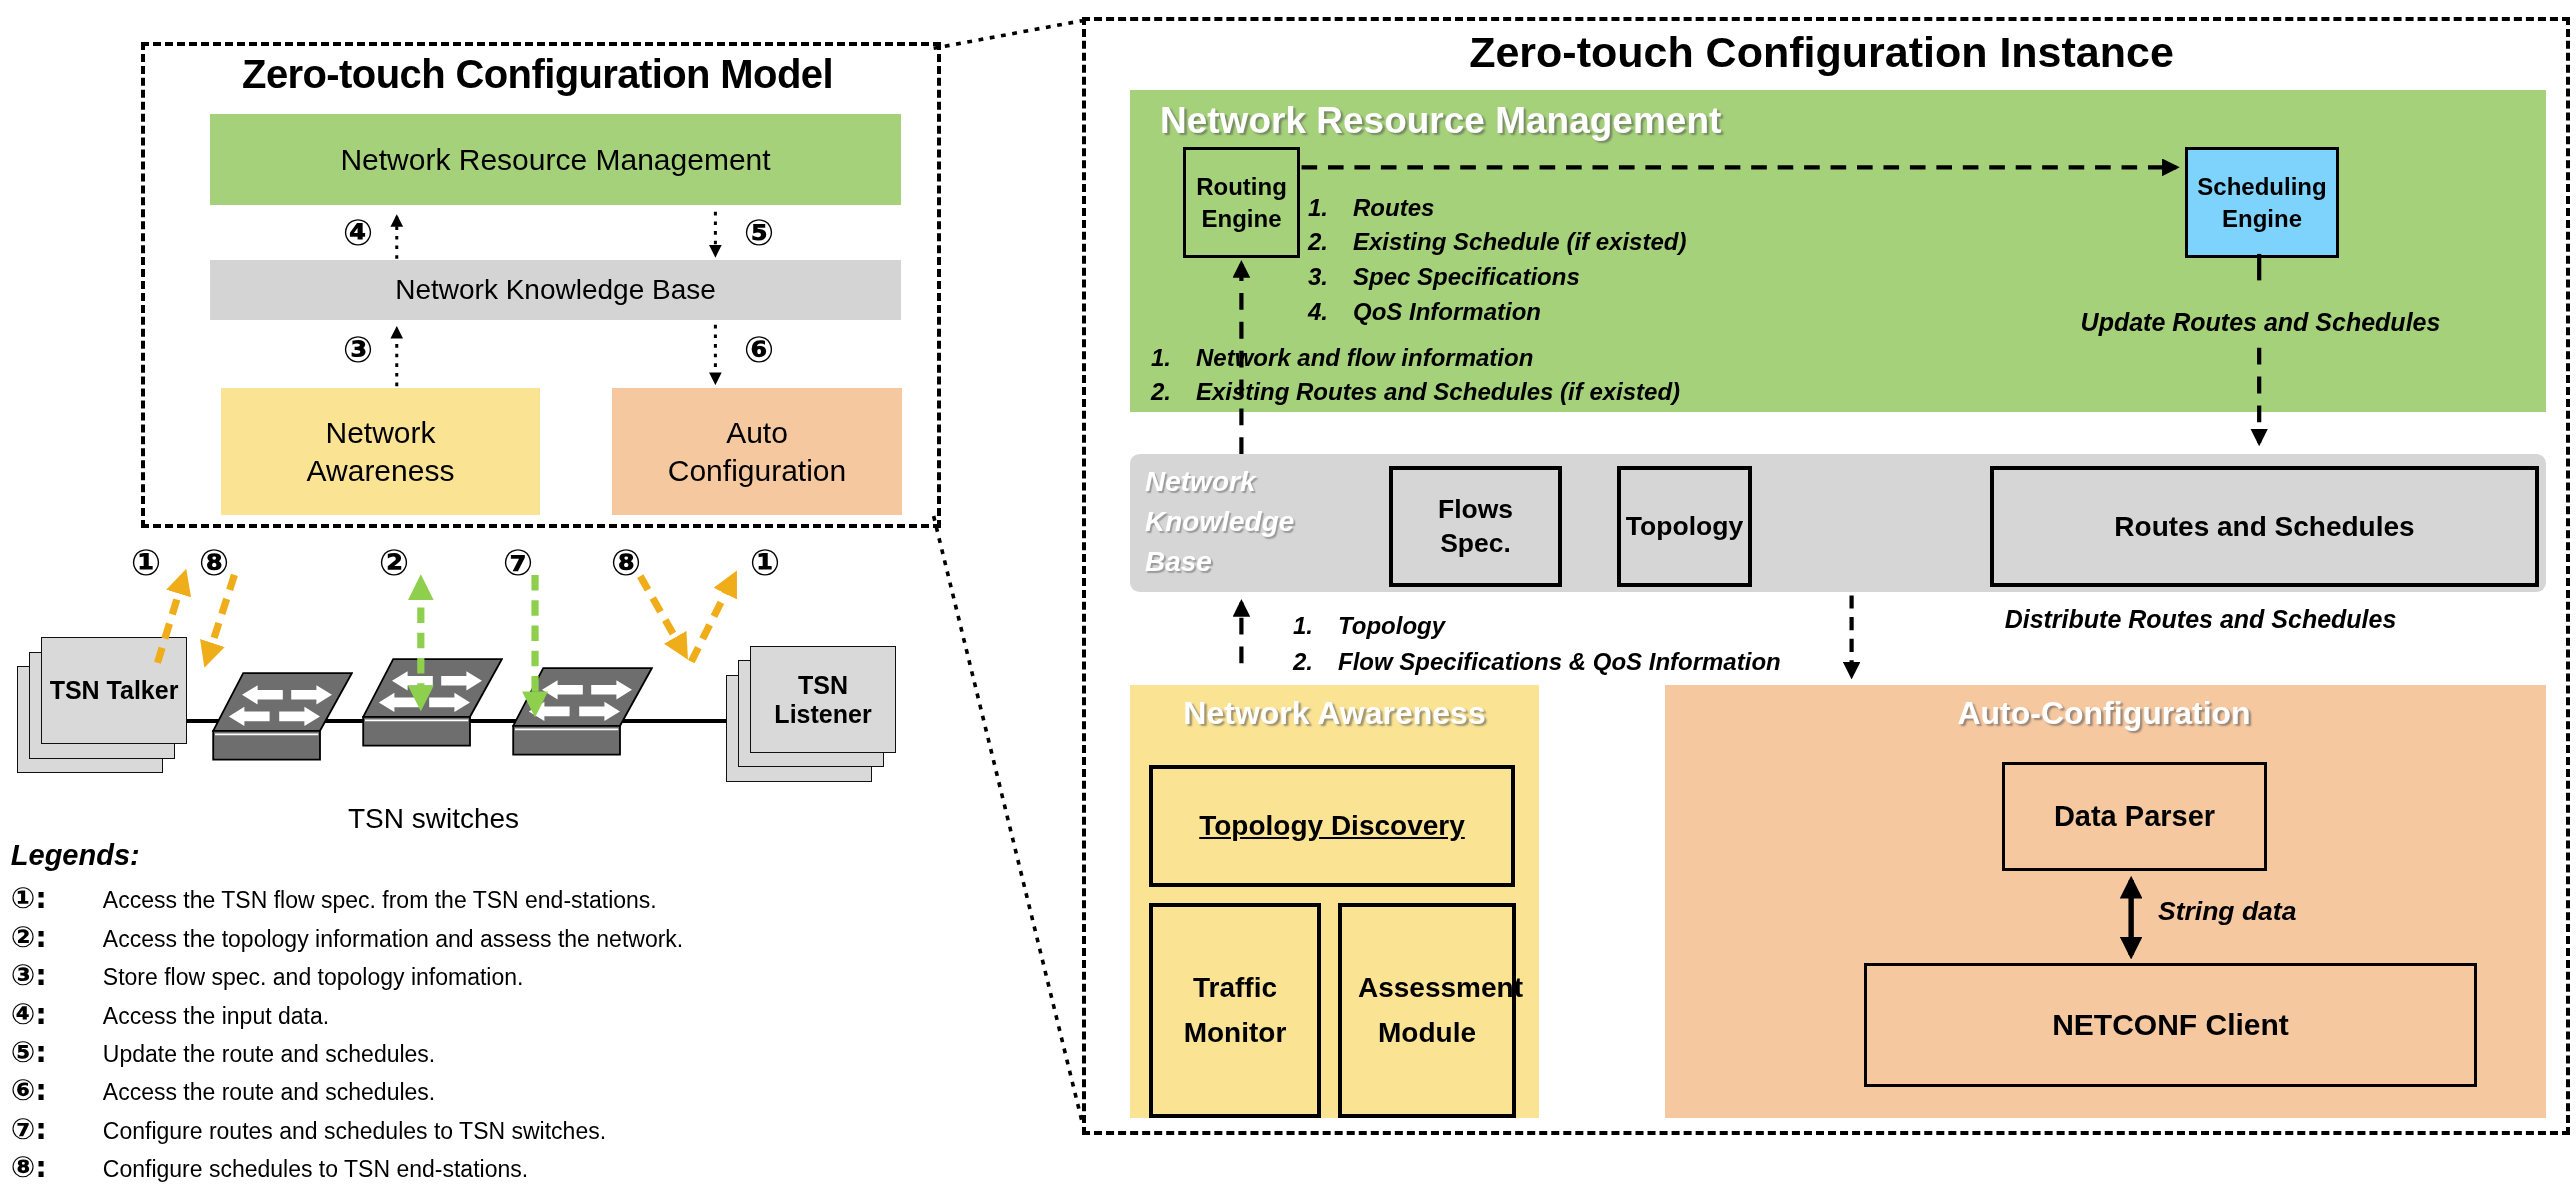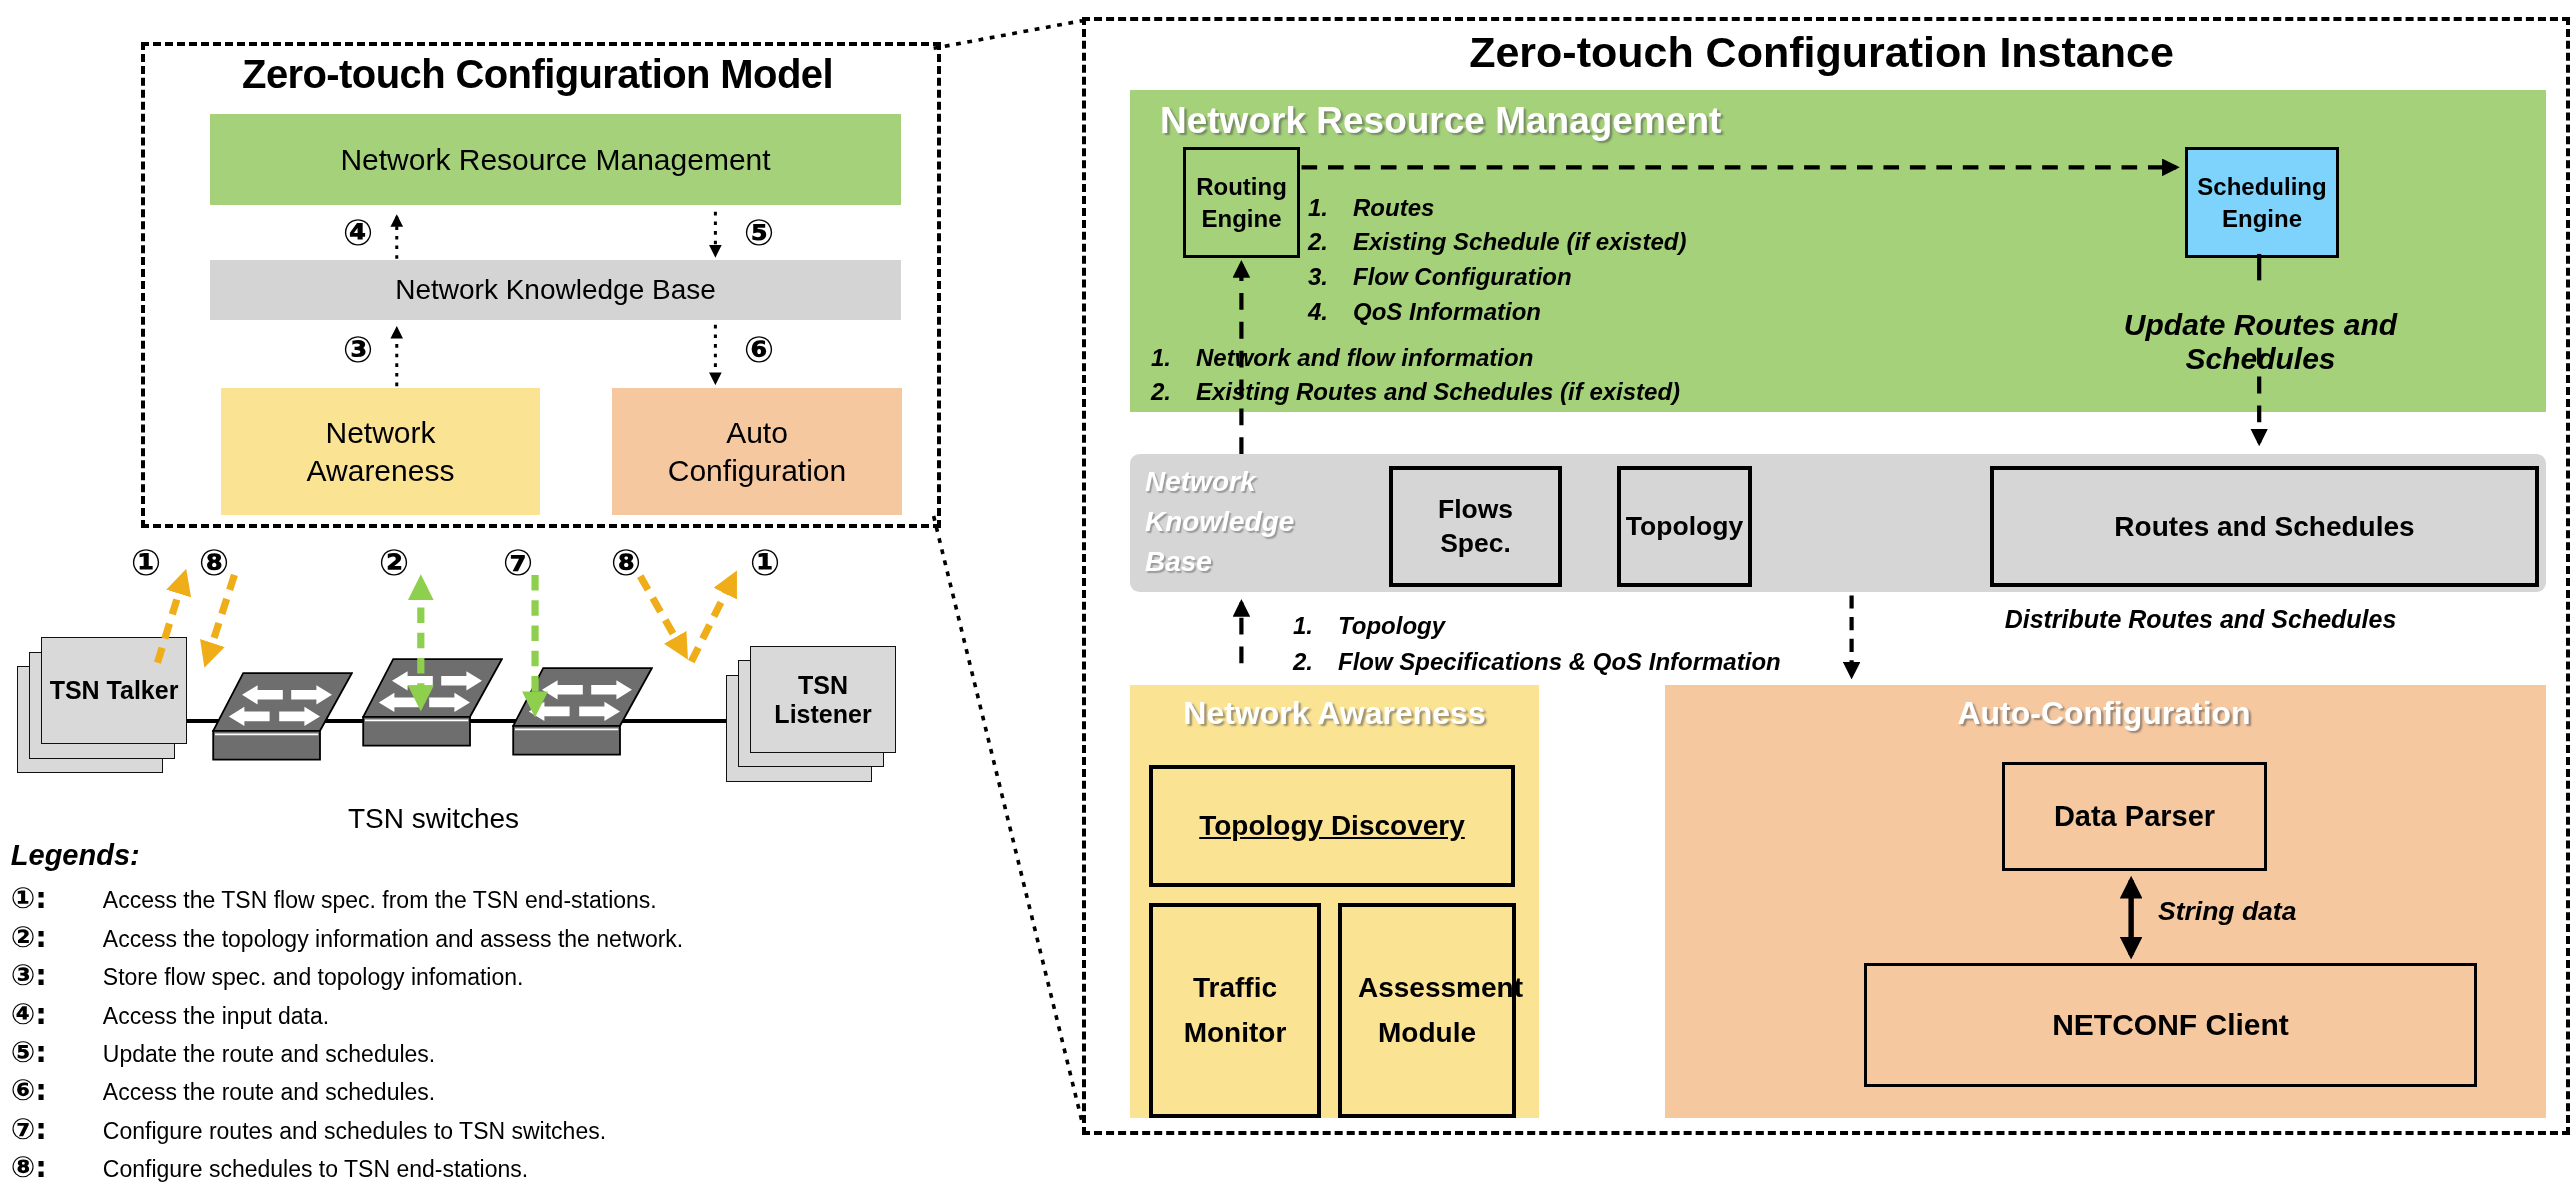--- a/index.html
+++ b/index.html
@@ -41,21 +41,21 @@
   #right-title{left:1112px;top:28px;width:1419px;font-size:43px;font-weight:bold;text-align:center;}
   .whead{color:#fff;font-weight:bold;text-shadow:2.4px 2.4px 1.8px rgba(80,80,80,0.55);}
   #r-nrm{left:1130px;top:90px;width:1416px;height:322px;background:#a5d17a;}
   #r-nrm-head{left:1160px;top:100px;font-size:37px;}
   .engine{border:3.6px solid #000;font-size:24px;font-weight:bold;line-height:1.3;z-index:2;}
   #routing-box{left:1183px;top:147px;width:111px;height:105px;}
   #scheduling-box{left:2185px;top:147px;width:148px;height:105px;}
   .notelist{font-size:24px;font-weight:bold;font-style:italic;}
   .nrow{position:absolute;display:flex;}
   .nnum{flex:0 0 45px;}
-  #update-label{left:2074px;top:308px;width:373px;text-align:center;font-size:30px;}
+  #update-label{left:2074px;top:308px;width:373px;text-align:center;font-size:25px;}
   #r-nkb{left:1130px;top:454px;width:1416px;height:138px;background:#d6d6d6;border-radius:9.6px;}
   #r-nkb-head{left:1145px;top:462px;width:174px;font-size:28px;font-weight:bold;font-style:italic;color:#fff;
               text-shadow:1.8px 1.8px 1.2px #9a9a9a;line-height:1.42;}
   .nkbbox{border:4.2px solid #000;background:#d6d6d6;font-weight:bold;z-index:2;line-height:1.25;}
   #flows-box{left:1389px;top:466px;width:165px;height:113px;font-size:26.5px;}
   #topology-box{left:1617px;top:466px;width:127px;height:113px;font-size:26.5px;word-break:break-all;}
   #rs-box{left:1990px;top:466px;width:541px;height:113px;font-size:28px;}
   #distribute-label{left:1894px;top:605px;width:613px;text-align:center;font-size:25px;}
   #r-na{left:1130px;top:685px;width:409px;height:433px;background:#fbe394;}
   #r-na-head{left:1142px;top:695px;width:385px;text-align:center;font-size:32px;}
@@ -200,21 +200,21 @@
   <div class="nrow notelist" style="left:1308px;top:194px;">
       <span class="nnum">1.</span>
       <span>Routes</span>
     </div>
   <div class="nrow notelist" style="left:1308px;top:228px;">
       <span class="nnum">2.</span>
       <span>Existing Schedule (if existed)</span>
     </div>
   <div class="nrow notelist" style="left:1308px;top:263px;">
       <span class="nnum">3.</span>
-      <span>Flow Configuration</span>
+      <span>Spec Specifications</span>
     </div>
   <div class="nrow notelist" style="left:1308px;top:298px;">
       <span class="nnum">4.</span>
       <span>QoS Information</span>
     </div>
   <div class="nrow notelist" style="left:1151px;top:344px;">
       <span class="nnum">1.</span>
       <span>Network and flow information</span>
     </div>
   <div class="nrow notelist" style="left:1151px;top:378px;">

